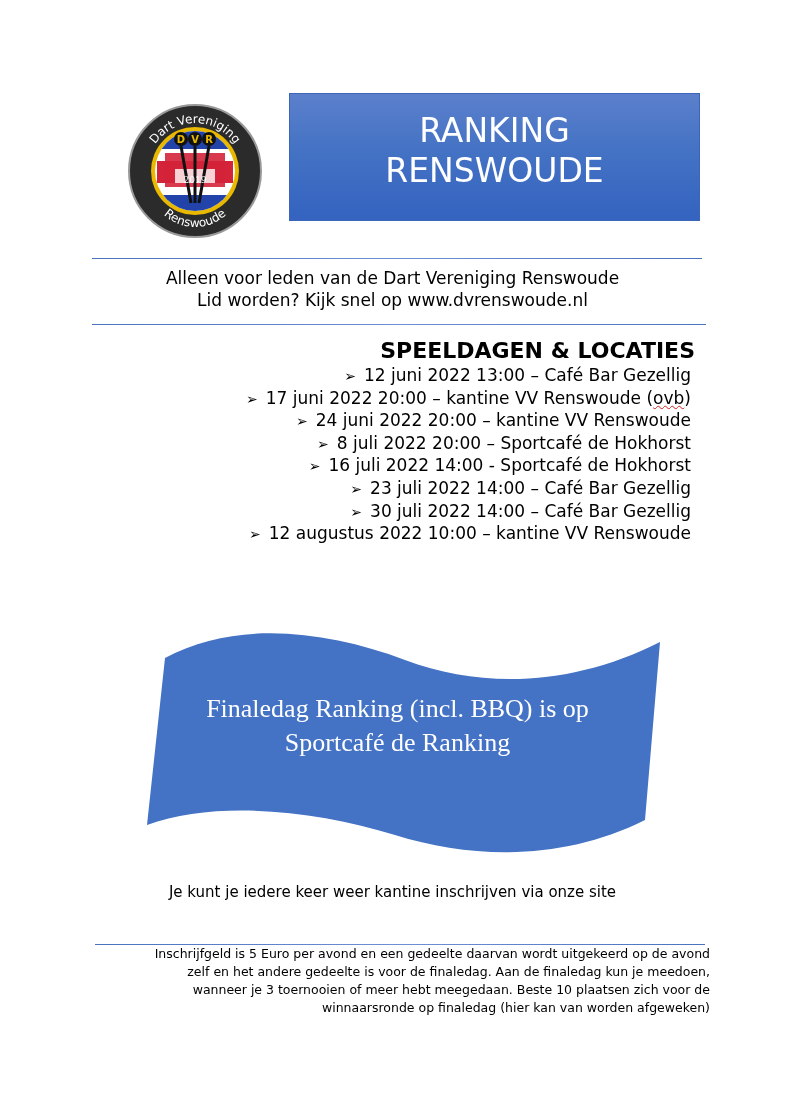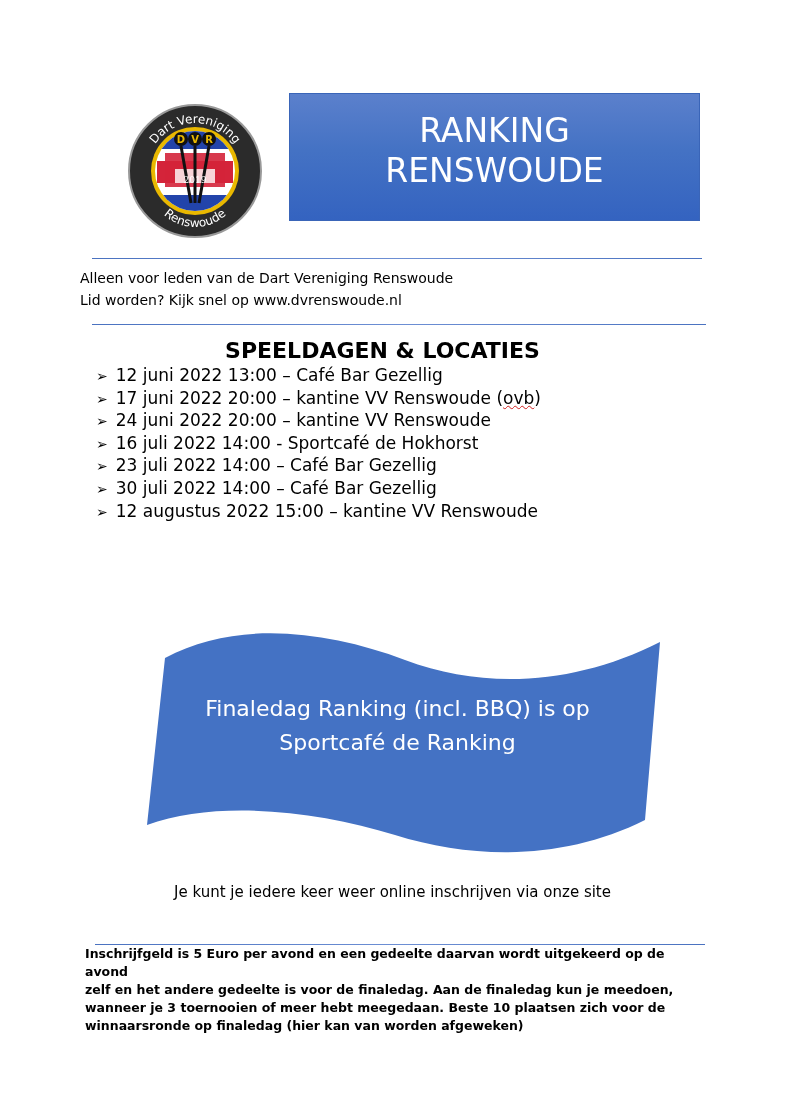--- a/index.html
+++ b/index.html
@@ -5,31 +5,31 @@
   html, body { margin:0; padding:0; background:#ffffff; }
   body { width:785px; height:1118px; position:relative; overflow:hidden;
          font-family:"DejaVu Sans", sans-serif; color:#000; }
   .logo { position:absolute; left:125px; top:103px; width:140px; height:135px; }
   .title-box { position:absolute; left:289px; top:93px; width:411px; height:128px;
     background:linear-gradient(to bottom,#5b80cc 0%,#4472c4 45%,#3463c0 100%);
     border:1px solid #3a65b8; box-sizing:border-box; color:#fff; text-align:center; }
   .title-box .l1 { position:absolute; left:0; right:0; top:17px; font-size:33px; line-height:40px; }
   .title-box .l2 { position:absolute; left:0; right:0; top:57px; font-size:33px; line-height:40px; }
   .hr { position:absolute; height:1px; background:linear-gradient(to right,#4a72c0,#6d8fd4,#4a72c0); }
-  .intro { position:absolute; left:80px; width:625px; top:267px; font-size:14px; line-height:22px; }
-  .heading { position:absolute; left:80px; width:625px; top:337px; text-align:center; font-weight:bold; font-size:22px; line-height:28px; }
+  .intro { position:absolute; left:80px; width:625px; top:267px; text-align:center; font-size:17px; line-height:22px; }
+  .heading { position:absolute; left:80px; width:625px; top:337px; text-align:right; font-weight:bold; font-size:22px; line-height:28px; }
   .heading span { position:relative; left:-10px; }
-  .sched { position:absolute; left:96px; width:625px; top:364px; text-align:left; font-size:17px; }
+  .sched { position:absolute; left:66px; width:625px; top:364px; text-align:right; font-size:17px; }
   .sched .row { height:22.6px; line-height:22.6px; white-space:nowrap; }
   .sched .bullet { font-size:14px; margin-right:8px; }
   .ovb { text-decoration:underline wavy #d02020; text-decoration-thickness:1px; }
   .banner { position:absolute; left:145px; top:630px; width:520px; height:235px; }
-  .banner-text { position:absolute; left:160px; width:475px; top:692px; text-align:center; color:#fff; font-size:22px; line-height:34px; }
+  .banner-text { position:absolute; left:160px; width:475px; top:692px; text-align:center; color:#fff; font-size:26px; line-height:34px;font-family:Liberation Serif, serif; }
   .signup { position:absolute; left:80px; width:625px; top:882px; text-align:center; font-size:15px; line-height:21px; }
-  .fine { position:absolute; left:85px; width:625px; top:945px; text-align:left; font-size:12.5px; line-height:18px;font-weight:bold; }
+  .fine { position:absolute; left:85px; width:625px; top:945px; text-align:right; font-size:12.5px; line-height:18px; }
 </style>
 </head>
 <body>
 
 <div class="logo">
   <svg width="140" height="135" viewBox="0 0 140 135">
     <defs>
       <path id="arcTop" d="M 22 68 A 48 48 0 0 1 118 68"></path>
       <path id="arcBot" d="M 24 78 A 46 46 0 0 0 116 78"></path>
       <clipPath id="inner">
@@ -76,36 +76,37 @@
 <div class="hr" style="left:92px; top:324px; width:614px;"></div>
 
 <div class="heading">
   <span>SPEELDAGEN &amp; LOCATIES</span>
 </div>
 
 <div class="sched">
   <div class="row"><span class="bullet">➢</span><span>12 juni 2022 13:00 – Café Bar Gezellig</span></div>
   <div class="row"><span class="bullet">➢</span><span>17 juni 2022 20:00 – kantine VV Renswoude (</span><span class="ovb">ovb</span><span>)</span></div>
   <div class="row"><span class="bullet">➢</span><span>24 juni 2022 20:00 – kantine VV Renswoude</span></div>
+  <div class="row"><span class="bullet">➢</span><span>8 juli 2022 20:00 – Sportcafé de Hokhorst</span></div>
   <div class="row"><span class="bullet">➢</span><span>16 juli 2022 14:00 - Sportcafé de Hokhorst</span></div>
   <div class="row"><span class="bullet">➢</span><span>23 juli 2022 14:00 – Café Bar Gezellig</span></div>
   <div class="row"><span class="bullet">➢</span><span>30 juli 2022 14:00 – Café Bar Gezellig</span></div>
-  <div class="row"><span class="bullet">➢</span><span>12 augustus 2022 15:00 – kantine VV Renswoude</span></div>
+  <div class="row"><span class="bullet">➢</span><span>12 augustus 2022 10:00 – kantine VV Renswoude</span></div>
 </div>
 
 <svg class="banner" viewBox="0 0 520 235">
   <path d="M 20 28 C 90 -10, 180 0, 260 30 C 340 60, 430 55, 515 12 L 500 190 C 420 230, 330 230, 250 205 C 170 180, 70 170, 2 195 Z" fill="#4472c4"></path>
 </svg>
 <div class="banner-text">
   <div>Finaledag Ranking (incl. BBQ) is op</div>
   <div>Sportcafé de Ranking</div>
 </div>
 
 <div class="signup">
-  <div>Je kunt je iedere keer weer online inschrijven via onze site</div>
+  <div>Je kunt je iedere keer weer kantine inschrijven via onze site</div>
 </div>
 
 <div class="hr" style="left:95px; top:944px; width:610px;"></div>
 
 <div class="fine">
   <div>Inschrijfgeld is 5 Euro per avond en een gedeelte daarvan wordt uitgekeerd op de avond</div>
   <div>zelf en het andere gedeelte is voor de finaledag. Aan de finaledag kun je meedoen,</div>
   <div>wanneer je 3 toernooien of meer hebt meegedaan. Beste 10 plaatsen zich voor de</div>
   <div>winnaarsronde op finaledag (hier kan van worden afgeweken)</div>
 </div>

